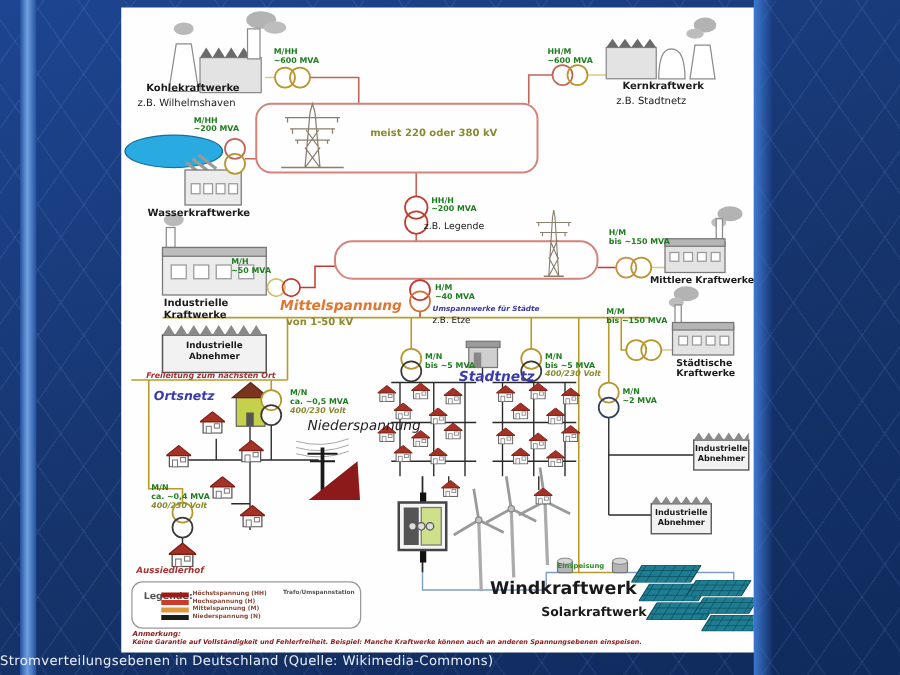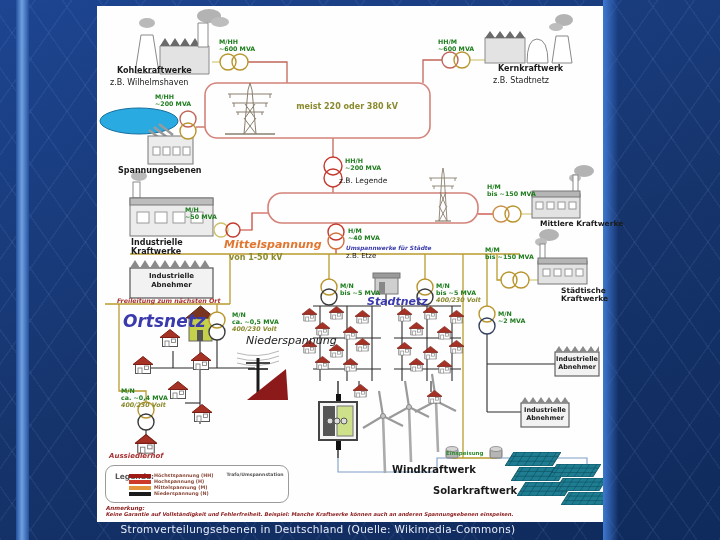--- a/index.html
+++ b/index.html
@@ -11,51 +11,51 @@
       linear-gradient(160deg,#1d4591 0%, #16346c 55%, #0f2a5c 100%);}
   .stripe-left{position:absolute;left:16px;top:0;width:13px;height:540px;
     background:linear-gradient(90deg,#24509e,#6fa0e0 45%,#24509e);}
   .stripe-right{position:absolute;left:603px;top:0;width:15px;height:540px;
     background:linear-gradient(90deg,rgba(64,124,214,0.95),rgba(28,64,140,0.15));}
   .panel{position:absolute;left:97px;top:6px;width:506px;height:516px;background:#fefefe;}
   #diagram-svg{position:absolute;left:0;top:0;z-index:1;}
   .lbl{position:absolute;z-index:2;color:#1a1a1a;line-height:1.12;white-space:nowrap;}
   .blk{display:block;}
   .pname{font-size:8px;font-weight:bold;}
-  .pname7{font-size:7.5px;font-weight:bold;margin-left:20px;}
-  .pname9{font-size:10px;font-weight:bold;}
+  .pname7{font-size:7.5px;font-weight:bold;}
+  .pname9{font-size:14px;font-weight:bold;}
   .pname95{font-size:10px;font-weight:bold;}
   .pex{font-size:8px;}
   .ex75{font-size:7.5px;}
   .ex7{font-size:7px;}
   .consumer{font-size:7px;font-weight:bold;text-align:center;line-height:1.25;}
   .consumer-sm{font-size:6.5px;font-weight:bold;text-align:center;line-height:1.25;}
   .title-orange{color:#e0762f;font-weight:bold;font-style:italic;font-size:11px;text-align:center;}
   .sub-olive{color:#8a8a2e;font-size:8px;font-weight:bold;text-align:center;}
   .title-orange.ta-l,.sub-olive.ta-l{text-align:left;}
   .green-lbl{font-size:6.3px;font-weight:bold;color:#1e7d1e;}
   .green-lbl .volt{color:#8a8a2e;font-style:italic;font-weight:bold;}
-  .blue12{color:#3a3aad;font-style:italic;font-weight:bold;font-size:17px;}
+  .blue12{color:#3a3aad;font-style:italic;font-weight:bold;font-size:10px;}
   .blue11{color:#3a3aad;font-style:italic;font-weight:bold;font-size:11px;}
   .blue6{color:#3a3aad;font-style:italic;font-weight:bold;font-size:5.8px;}
   .nieder{font-style:italic;font-size:11px;color:#222;}
   .redit{color:#a83232;font-style:italic;font-weight:bold;font-size:6.3px;}
   .redit7{color:#a83232;font-style:italic;font-weight:bold;font-size:7px;}
   .greensm{color:#2e8b2e;font-weight:bold;font-size:5.5px;}
   .legend-box{position:absolute;left:8px;top:459px;width:182px;height:36px;border:1.2px solid #9a9a9a;
     border-radius:9px;background:#fff;z-index:2;}
   .legend-title{position:absolute;left:9px;top:6px;font-size:7.5px;font-weight:bold;color:#555;}
   .legend-row{position:absolute;left:23px;height:5px;font-size:4.8px;color:#8a4a3a;font-weight:bold;}
   .legend-row .sw{display:inline-block;width:22px;height:4px;vertical-align:middle;margin-right:3px;}
   .legend-row .lt{vertical-align:middle;}
   .legend-trafo-lbl{position:absolute;left:118px;top:6px;width:62px;text-align:center;
     font-size:4.6px;color:#555;font-weight:bold;}
   .note-title{font-size:5.6px;font-weight:bold;font-style:italic;color:#8a1a1a;}
   .note-text{font-size:5.2px;font-weight:bold;font-style:italic;color:#8a1a1a;}
-  .caption{position:absolute;left:0;top:523px;width:636px;text-align:center;
+  .caption{position:absolute;left:0;top:523px;width:636px;text-align:left;
     color:#e9edf8;font-size:10.5px;letter-spacing:0.3px;z-index:3;}
 </style>
 </head>
 <body>
 
 <div class="slide">
   <div class="stripe-left"></div>
   <div class="stripe-right"></div>
 
   <div class="panel">
@@ -390,21 +390,21 @@
             <circle cx="141" cy="484" r="7" fill="none" stroke="#666" stroke-width="1.4"></circle>
             <circle cx="151" cy="484" r="7" fill="none" stroke="#666" stroke-width="1.4"></circle>
           </g>
         </g>
     </svg>
 
     <div class="lbl pname" style="left:20px;top:61px">Kohlekraftwerke</div>
     <div class="lbl pex" style="left:13px;top:73px">z.B. Wilhelmshaven</div>
     <div class="lbl pname" style="left:401px;top:59px">Kernkraftwerk</div>
     <div class="lbl pex" style="left:396px;top:71px">z.B. Stadtnetz</div>
-    <div class="lbl pname" style="left:21px;top:161px">Spannungsebenen</div>
+    <div class="lbl pname" style="left:21px;top:161px">Wasserkraftwerke</div>
     <div class="lbl pname" style="left:34px;top:233px">
       <span class="blk">Industrielle</span>
       <span class="blk">Kraftwerke</span>
     </div>
     <div class="lbl consumer" style="left:33px;top:266px;width:83px">
       <span class="blk">Industrielle</span>
       <span class="blk">Abnehmer</span>
     </div>
     <div class="lbl pname7" style="left:423px;top:214px">Mittlere Kraftwerke</div>
     <div class="lbl pname7" style="left:444px;top:281px">

